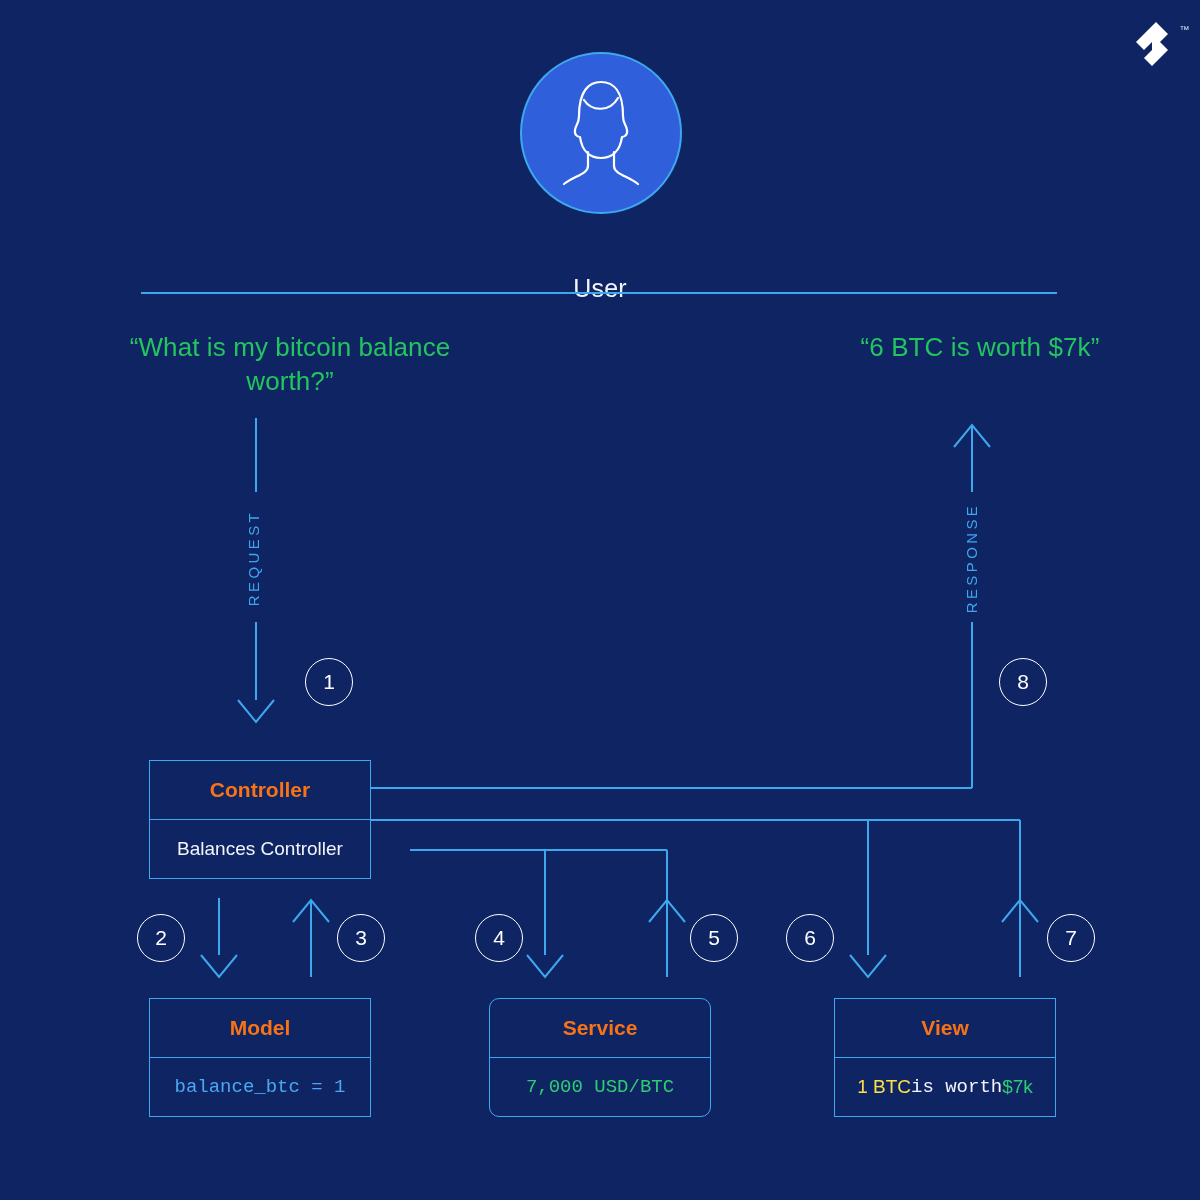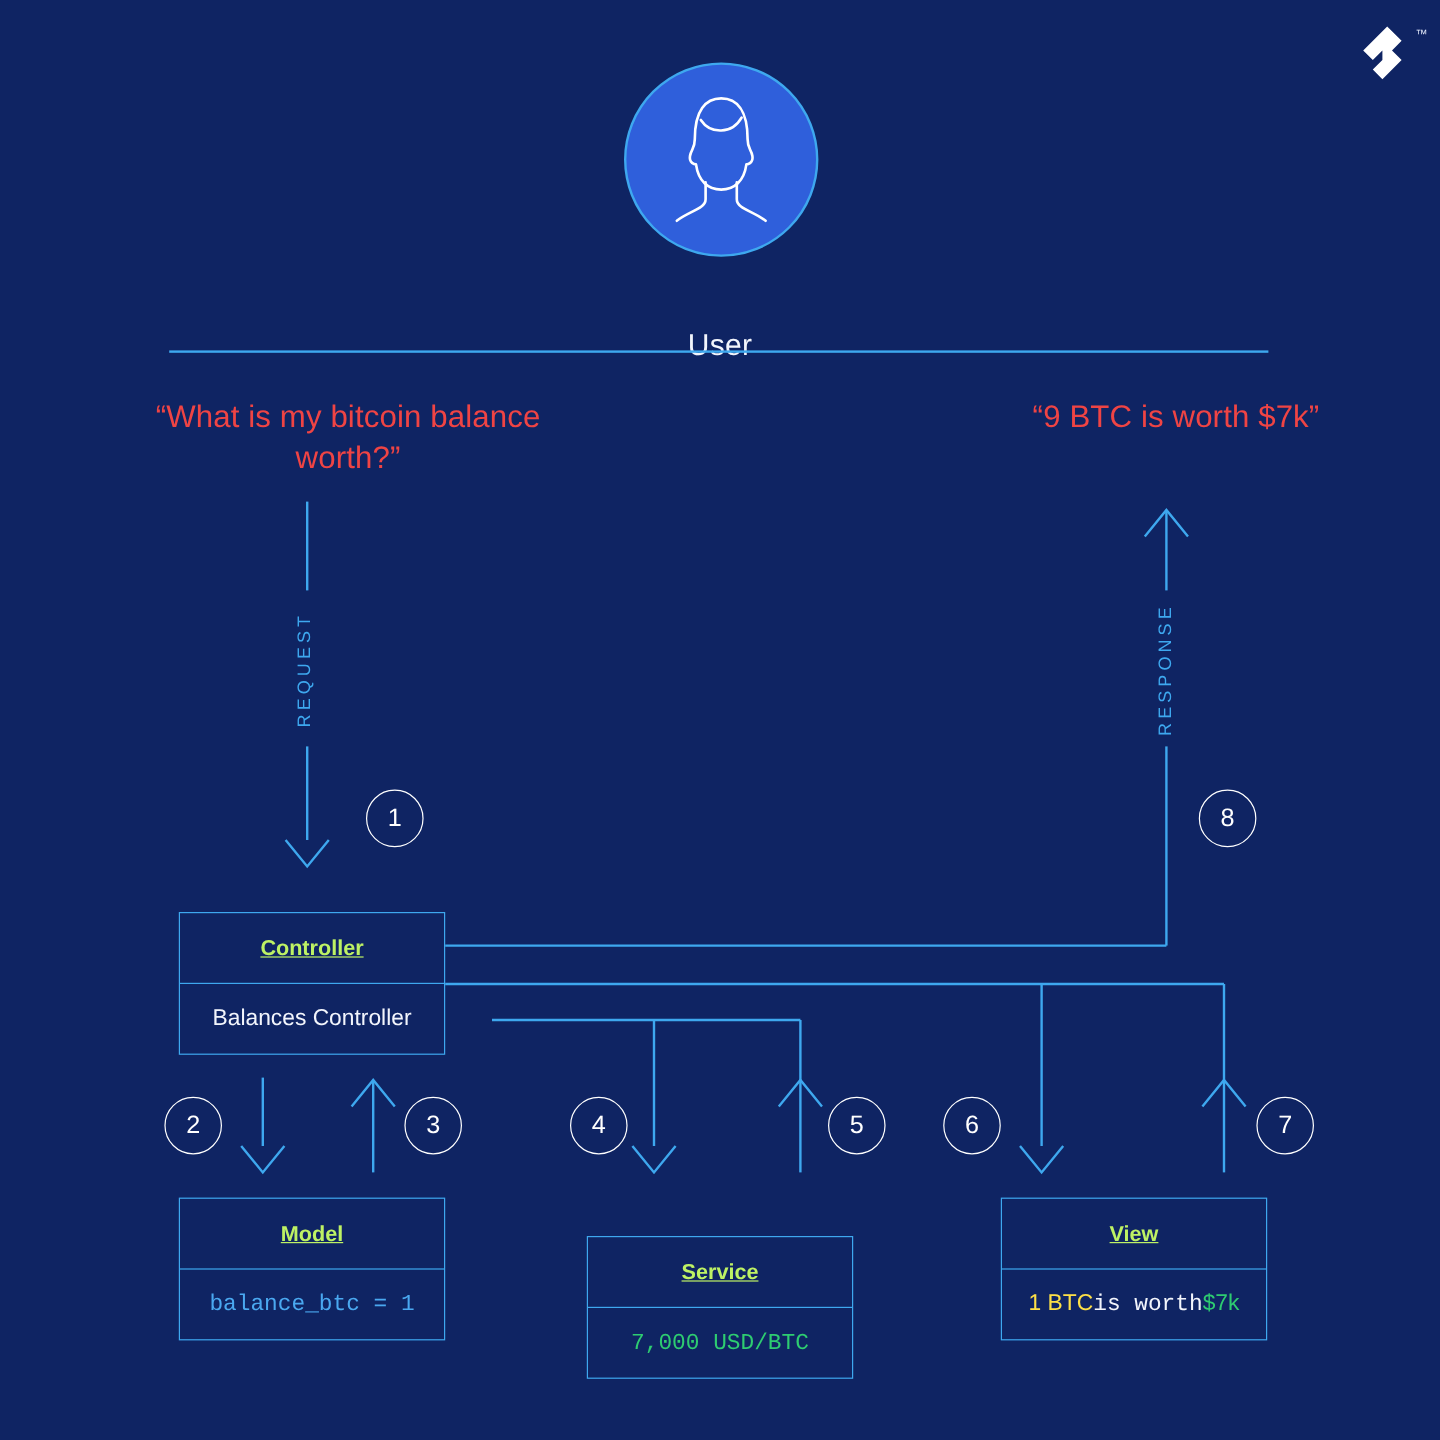--- a/index.html
+++ b/index.html
@@ -67,21 +67,21 @@
     top: 292px;
     width: 916px;
     height: 2px;
     background: #3ea8ef;
   }
 
   
   .quote {
     font-size: 26px;
     line-height: 34px;
-    color: #ef4444;
+    color: #22c55e;
     text-align: center;
     letter-spacing: 0.1px;
   }
   #request-quote { left: 110px; top: 330px; width: 360px; }
   #response-quote { left: 860px; top: 330px; width: 240px; }
 
   
   .flow-label {
     font-size: 15px;
     letter-spacing: 3.4px;
@@ -113,25 +113,24 @@
     width: 222px;
     border: 1.6px solid #3ea8ef;
     box-sizing: border-box;
     background: transparent;
   }
   .component-title {
     height: 58px;
     display: flex;
     align-items: center;
     justify-content: center;
-    font-size: 18px;
+    font-size: 21px;
     font-weight: bold;
-    color: #bef264;
+    color: #f97316;
     border-bottom: 1.6px solid #3ea8ef;
-    text-decoration: underline;
   }
   .component-body {
     height: 58px;
     display: flex;
     align-items: center;
     justify-content: center;
     font-size: 20px;
   }
   .body-sans { font-family: "Liberation Sans", sans-serif; color:#f2f5fc; font-size:19px;}
   .body-mono { font-family: "Liberation Mono", monospace; font-size: 19px; }
@@ -139,21 +138,21 @@
   .mono-green { color: #2ecc71; }
   .txt-blue { color: #fde047; }
   .txt-green { color: #2ecc71; }
   .txt-white { color: #f2f5fc; font-family: Liberation Mono, monospace; }
 
   #controller-box { left: 149px; top: 760px; }
   #controller-box .component-title { height: 58px; }
   #controller-box .component-body { height: 58px; }
 
   #model-box   { left: 149px; top: 998px; }
-  #service-box { left: 489px; top: 1030px; }
+  #service-box { left: 489px; top: 998px; border-radius: 10px; }
   #view-box    { left: 834px; top: 998px; text-align: right; }
   #view-box    { width: 222px; }
 </style>
 </head>
 <body>
 
 <svg id="canvas" viewBox="0 0 1200 1200" xmlns="http://www.w3.org/2000/svg">
   <defs>
     <style>
       .ln { stroke:#3ea8ef; stroke-width:2; fill:none; }
@@ -208,21 +207,21 @@
       <path d="M66 98 L66 112 C66 120, 52 122, 42 130"></path>
       <path d="M92 98 L92 112 C92 120, 106 122, 116 130"></path>
     </g>
   </svg>
 </div>
 <div class="abs" id="user-label">User</div>
 
 <div class="abs" id="divider"></div>
 
 <div class="abs quote" id="request-quote">“What is my bitcoin balance worth?”</div>
-<div class="abs quote" id="response-quote">“9 BTC is worth $7k”</div>
+<div class="abs quote" id="response-quote">“6 BTC is worth $7k”</div>
 
 <div class="abs flow-label" id="request-label">REQUEST</div>
 <div class="abs flow-label" id="response-label">RESPONSE</div>
 
 <div class="abs step-circle" style="left:305px; top:658px;">1</div>
 <div class="abs step-circle" style="left:999px; top:658px;">8</div>
 <div class="abs step-circle" style="left:137px; top:914px;">2</div>
 <div class="abs step-circle" style="left:337px; top:914px;">3</div>
 <div class="abs step-circle" style="left:475px; top:914px;">4</div>
 <div class="abs step-circle" style="left:690px; top:914px;">5</div>

